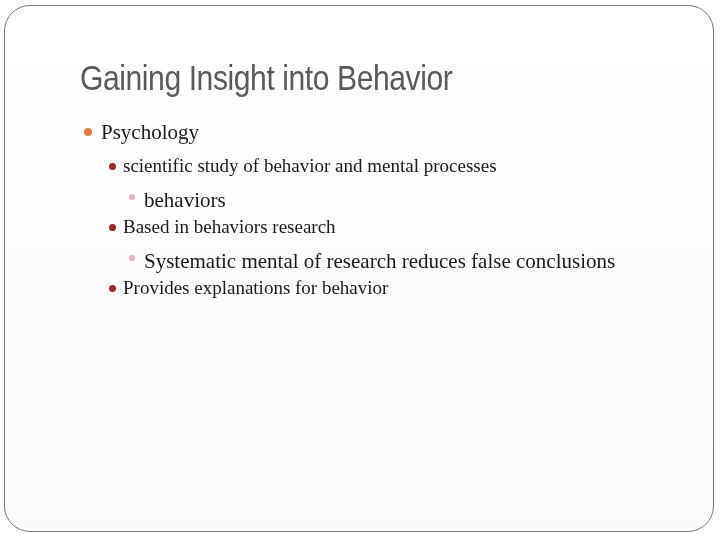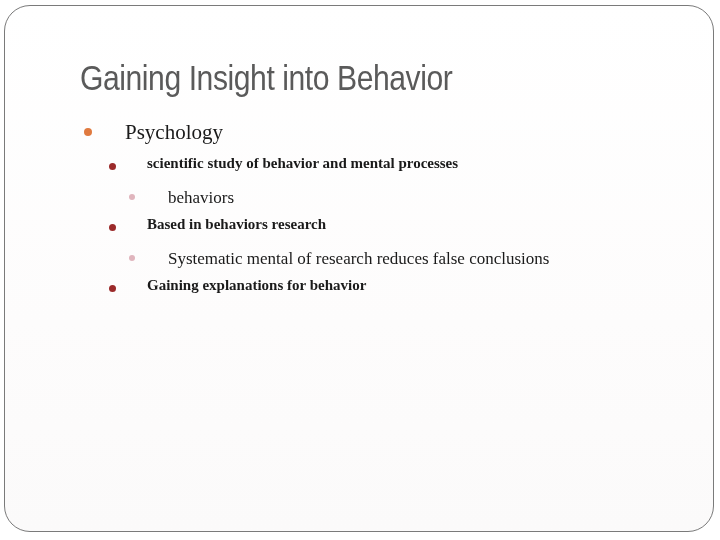--- a/index.html
+++ b/index.html
@@ -12,26 +12,26 @@
     background: linear-gradient(180deg, #ffffff 0%, #fdfcfc 60%, #fbfafa 100%);
   }
   .title {
     position: absolute; left: 80px; top: 58px;
     font-family: "Liberation Sans Narrow", "Liberation Sans", sans-serif;
     font-size: 35px; color: #5a5a5a; letter-spacing: -0.5px;
     transform: scaleX(0.86); transform-origin: left top; white-space: nowrap;
   }
   .item {
     position: absolute; font-family: "Liberation Serif", "DejaVu Serif", serif;
-    color: #1a1a1a; white-space: nowrap; margin-left: 24px;
+    color: #1a1a1a; white-space: nowrap;
   }
   .bullet { position: absolute; border-radius: 50%; }
   .l1 { font-size: 21px; }
-  .l2 { font-size: 15px; font-weight: bold; }
-  .l3 { font-size: 17px; }
+  .l2 { font-size: 19px; }
+  .l3 { font-size: 21px; }
 </style>
 </head>
 <body>
 
 <div class="frame"></div>
 
 <div class="title">Gaining Insight into Behavior</div>
 
 <span class="bullet" style="left:84px; top:128px; width:8px; height:8px; background:#e07a3f;"></span>
 <div class="item l1" style="left:101px; top:120px;">Psychology</div>
@@ -42,13 +42,13 @@
 <span class="bullet" style="left:129px; top:194px; width:6px; height:6px; background:#e0b5bd;"></span>
 <div class="item l3" style="left:144px; top:188px;">behaviors</div>
 
 <span class="bullet" style="left:109px; top:224px; width:7px; height:7px; background:#9b2a2a;"></span>
 <div class="item l2" style="left:123px; top:216px;">Based in behaviors research</div>
 
 <span class="bullet" style="left:129px; top:255px; width:6px; height:6px; background:#e0b5bd;"></span>
 <div class="item l3" style="left:144px; top:249px;">Systematic mental of research reduces false conclusions</div>
 
 <span class="bullet" style="left:109px; top:285px; width:7px; height:7px; background:#9b2a2a;"></span>
-<div class="item l2" style="left:123px; top:277px;">Gaining explanations for behavior</div>
+<div class="item l2" style="left:123px; top:277px;">Provides explanations for behavior</div>
 
 </body></html>

